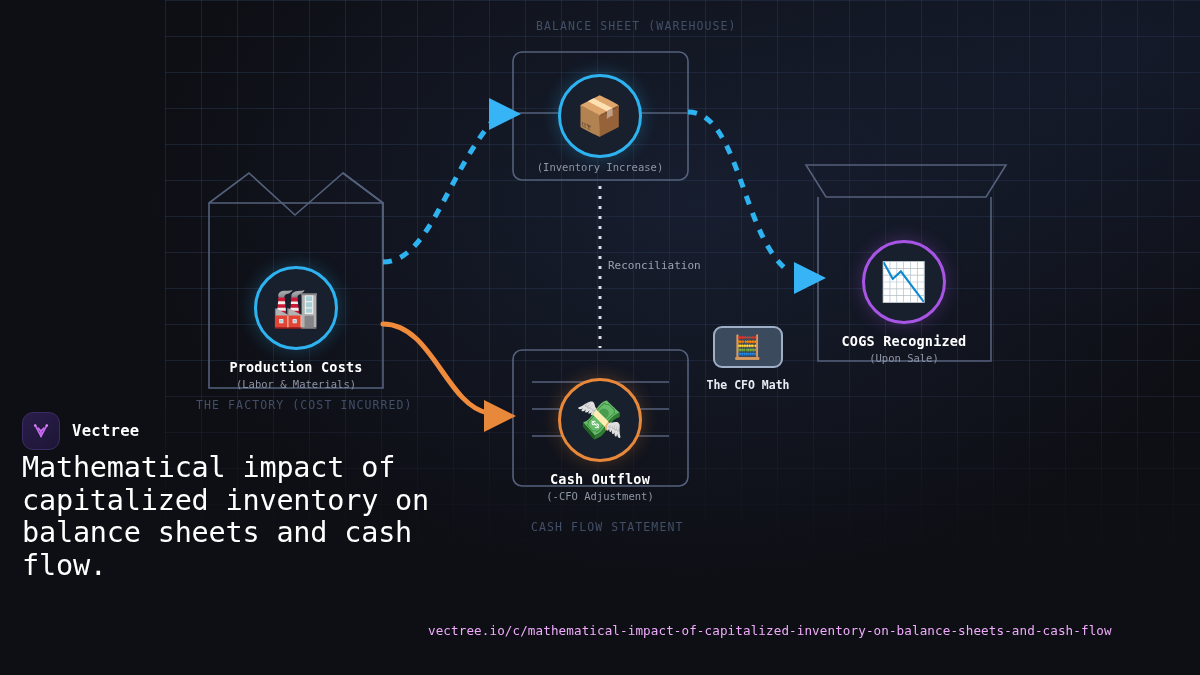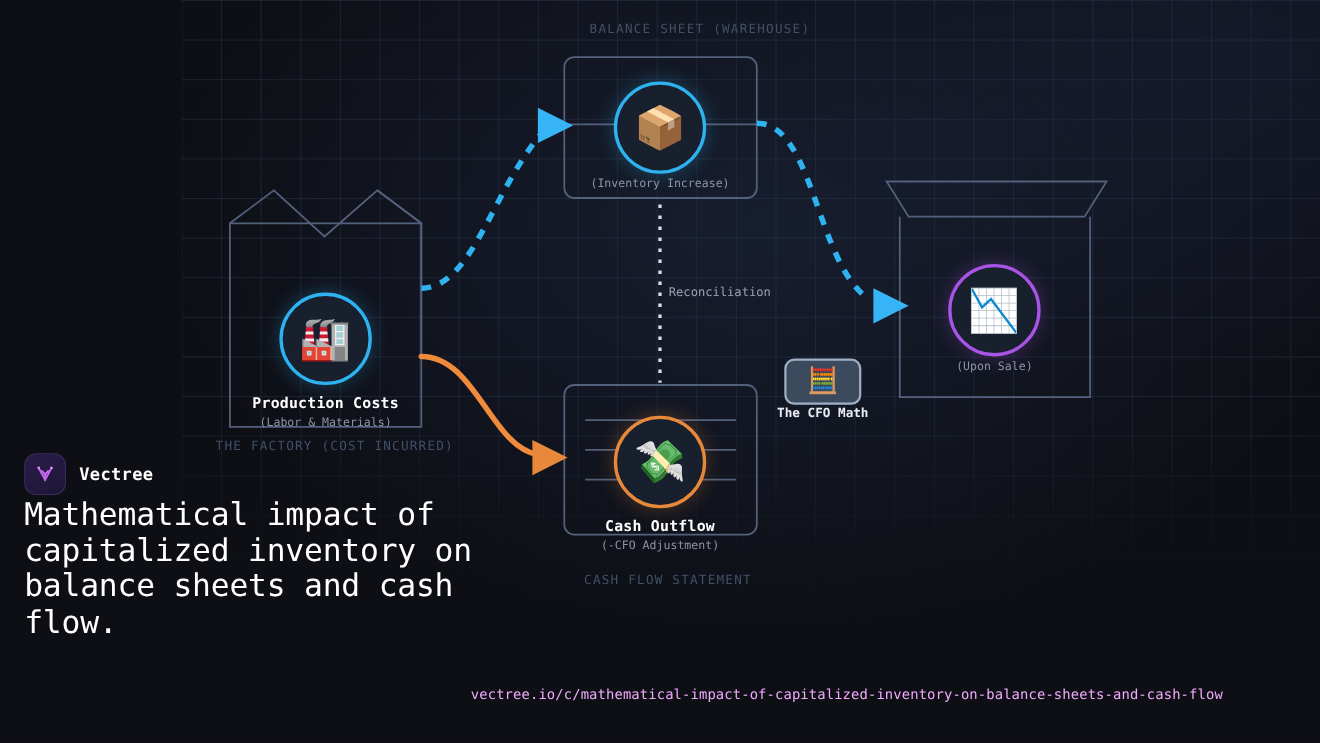--- a/index.html
+++ b/index.html
@@ -58,21 +58,21 @@
   }
 
   
   #cfo-chip{position:absolute;left:688px;top:326px;width:120px;text-align:center;}
   #cfo-chip .chip{
     width:66px;height:38px;margin:0 auto;border-radius:9px;
     background:#3c4a5e;border:2px solid #9fb0c6;
     display:flex;align-items:center;justify-content:center;font-size:23px;line-height:1;
     font-family:"DejaVu Sans","Liberation Sans",sans-serif;
   }
-  #cfo-chip .chip-label{margin-top:0;color:#e9edf3;font-size:11.5px;font-weight:bold;}
+  #cfo-chip .chip-label{margin-top:10px;color:#e9edf3;font-size:11.5px;font-weight:bold;}
 
   
   #brand{position:absolute;left:22px;top:412px;display:flex;align-items:center;gap:12px;}
   #brand .mark{
     width:36px;height:36px;border-radius:11px;
     background:linear-gradient(145deg,#2a1d4a,#1d1636);
     border:1px solid #3b2c63;
     display:flex;align-items:center;justify-content:center;
   }
   #brand .name{color:#ffffff;font-size:15.5px;font-weight:bold;letter-spacing:.3px;}
@@ -149,20 +149,21 @@
     <div class="node-sub">(Labor &amp; Materials)</div>
   </div>
 
   <div class="node" style="left:490px;top:74px;">
     <div class="ring cyan">📦</div>
     <div class="node-sub">(Inventory Increase)</div>
   </div>
 
   <div class="node" style="left:794px;top:240px;">
     <div class="ring purple">📉</div>
+    <div class="node-title">COGS Recognized</div>
     <div class="node-sub">(Upon Sale)</div>
   </div>
 
   <div class="node" style="left:490px;top:378px;">
     <div class="ring orange">💸</div>
     <div class="node-title">Cash Outflow</div>
     <div class="node-sub">(-CFO Adjustment)</div>
   </div>
 
   <div id="cfo-chip">

